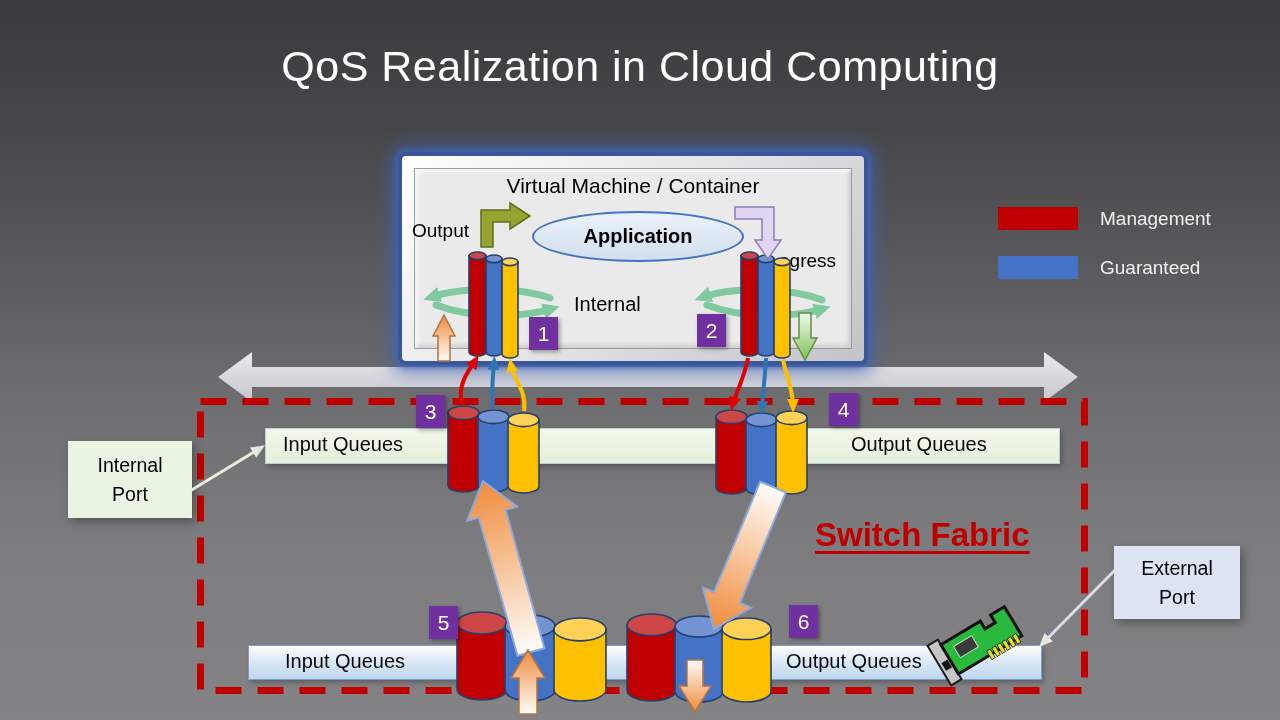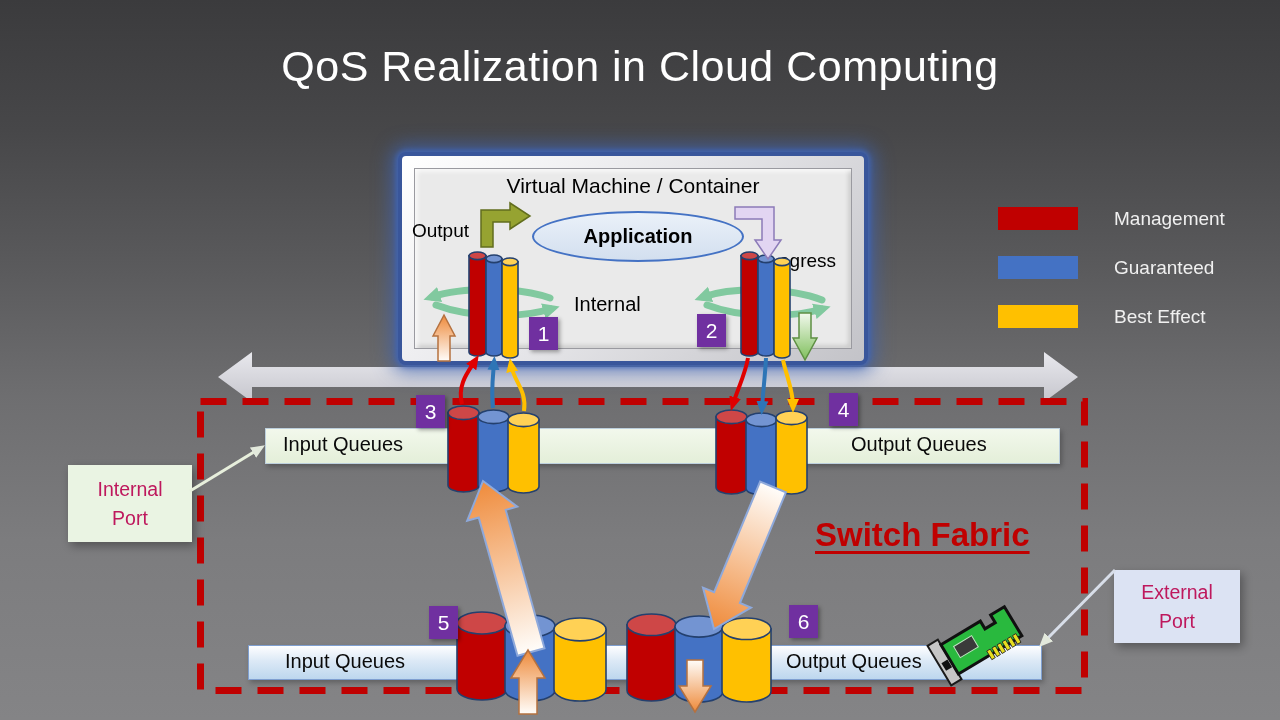--- a/index.html
+++ b/index.html
@@ -27,29 +27,29 @@
   .bar-top{position:absolute;left:265px;top:428px;width:793px;height:34px;z-index:3;
     background:linear-gradient(180deg,#F2F8EC,#E4EFD9);border:1px solid #bccfdd;
     box-shadow:2px 3px 5px rgba(0,0,0,.25);}
   .bar-bottom{position:absolute;left:248px;top:645px;width:792px;height:33px;z-index:3;
     background:linear-gradient(180deg,#FEFEFF 0%,#DCE9F6 45%,#BDD7EE 100%);border:1px solid #7F9FD0;
     box-shadow:2px 3px 5px rgba(0,0,0,.25);}
   .bar-label{position:absolute;top:4px;font-size:20px;color:#0a0a0a;white-space:nowrap;}
   .fabric-label{position:absolute;left:815px;top:516px;z-index:3;font-size:33px;font-weight:bold;
     color:#C00000;text-decoration:underline;text-decoration-thickness:3px;text-underline-offset:5px;white-space:nowrap;}
   .port{position:absolute;z-index:3;display:flex;align-items:center;justify-content:center;
-    text-align:center;font-size:19.5px;color:#be185d;box-shadow:3px 4px 9px rgba(0,0,0,.33);margin-top:24px;}
+    text-align:center;font-size:19.5px;color:#000000;box-shadow:3px 4px 9px rgba(0,0,0,.33);}
   .port span{display:block;width:92px;line-height:1.45;}
   .port-internal{left:68px;top:441px;width:124px;height:77px;background:#EAF4E3;}
   .port-external{left:1114px;top:546px;width:126px;height:73px;background:#DCE3F3;}
   .legend{position:absolute;left:998px;top:207px;z-index:3;}
   .legend-row{display:flex;align-items:center;margin-bottom:26px;}
   .sw{width:80px;height:23px;}
   .sw-red{background:#C00000;} .sw-blue{background:#4472C4;} .sw-yellow{background:#FFC000;}
-  .legend-label{margin-left:36px;font-size:19px;color:#F0F0F0;white-space:nowrap;}
+  .legend-label{margin-left:22px;font-size:19px;color:#F0F0F0;white-space:nowrap;}
   .svg-over{position:absolute;left:0;top:0;z-index:4;}
   .badge{position:absolute;width:29px;height:33px;z-index:5;background:#7030A0;color:#fff;
     font-size:21px;display:flex;align-items:center;justify-content:center;
     box-shadow:2px 2px 4px rgba(0,0,0,.35);}
   .b1{left:529px;top:317px;} .b2{left:697px;top:314px;}
   .b3{left:416px;top:395px;} .b4{left:829px;top:393px;}
   .b5{left:429px;top:606px;} .b6{left:789px;top:605px;}
 </style>
 </head>
 <body>
@@ -101,24 +101,20 @@
   </div>
 
   <div class="legend">
     <div class="legend-row">
       <div class="sw sw-red"></div>
       <div class="legend-label">Management</div>
     </div>
     <div class="legend-row">
       <div class="sw sw-blue"></div>
       <div class="legend-label">Guaranteed</div>
-    </div>
-    <div class="legend-row">
-      <div class="sw sw-yellow"></div>
-      <div class="legend-label">Best Effect</div>
     </div>
   </div>
 
   <svg class="svg-over" width="1280" height="720">
     <defs>
       <marker id="mRed" markerUnits="userSpaceOnUse" markerWidth="16" markerHeight="16" refX="7" refY="8" orient="auto">
         <path d="M0,2 L14,8 L0,14 Z" fill="#E00000"></path>
         </marker>
       <marker id="mBlue" markerUnits="userSpaceOnUse" markerWidth="16" markerHeight="16" refX="7" refY="8" orient="auto">
         <path d="M0,2 L14,8 L0,14 Z" fill="#2E75B6"></path>

